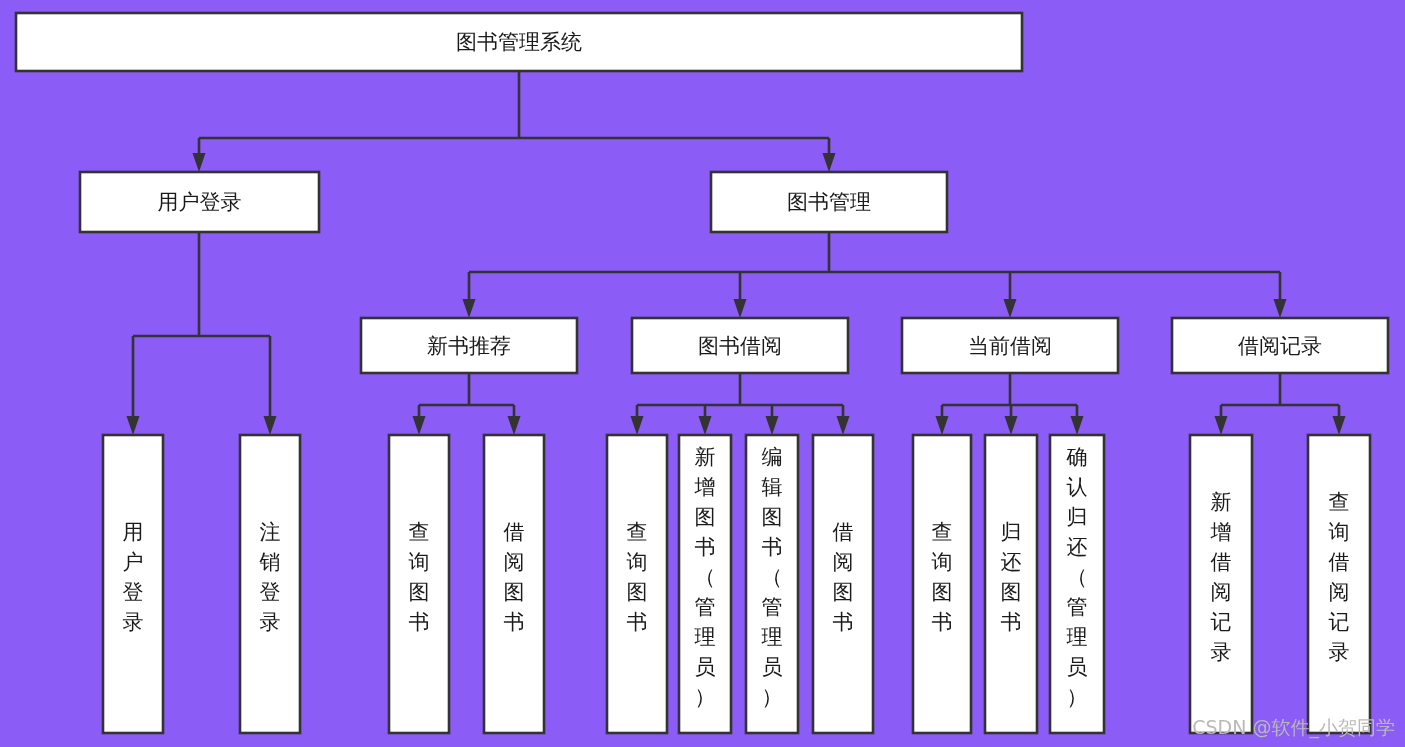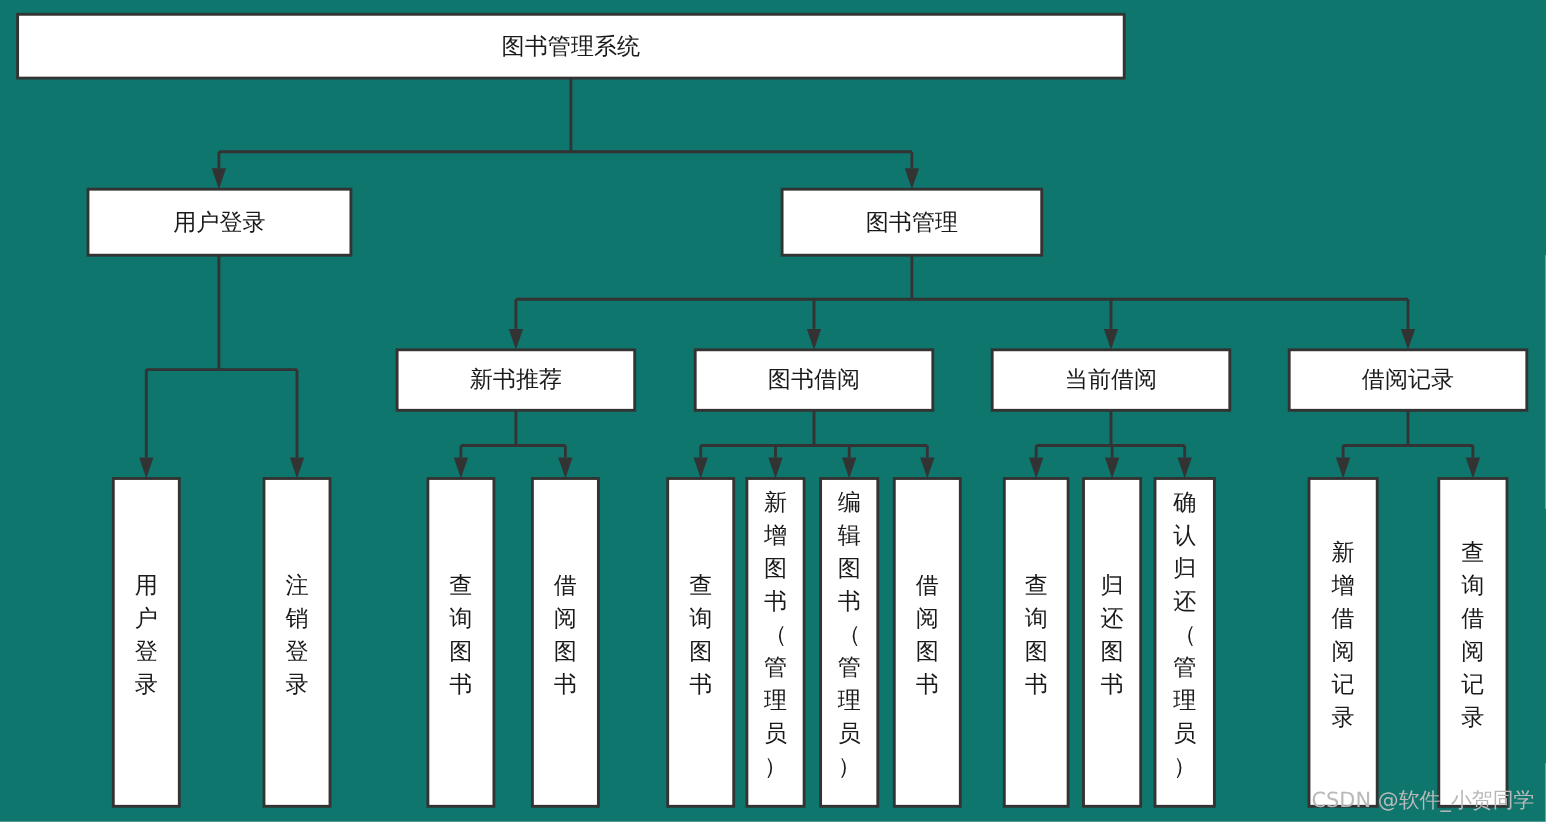--- a/index.html
+++ b/index.html
@@ -12,21 +12,21 @@
     font-family: "DejaVu Sans", "Liberation Sans", sans-serif;
     width: 1405px;
     height: 747px;
     overflow: hidden;
     position: relative;
   }
   #diagram-root {
     position: relative;
     width: 1405px;
     height: 747px;
-    background: #0f766e;
+    background: #8b5cf6;
   }
   svg.diagram-svg {
     display: block;
     width: 1405px;
     height: 747px;
   }
   .node-box {
     fill: #ffffff;
     stroke: #333333;
     stroke-width: 2.6;

